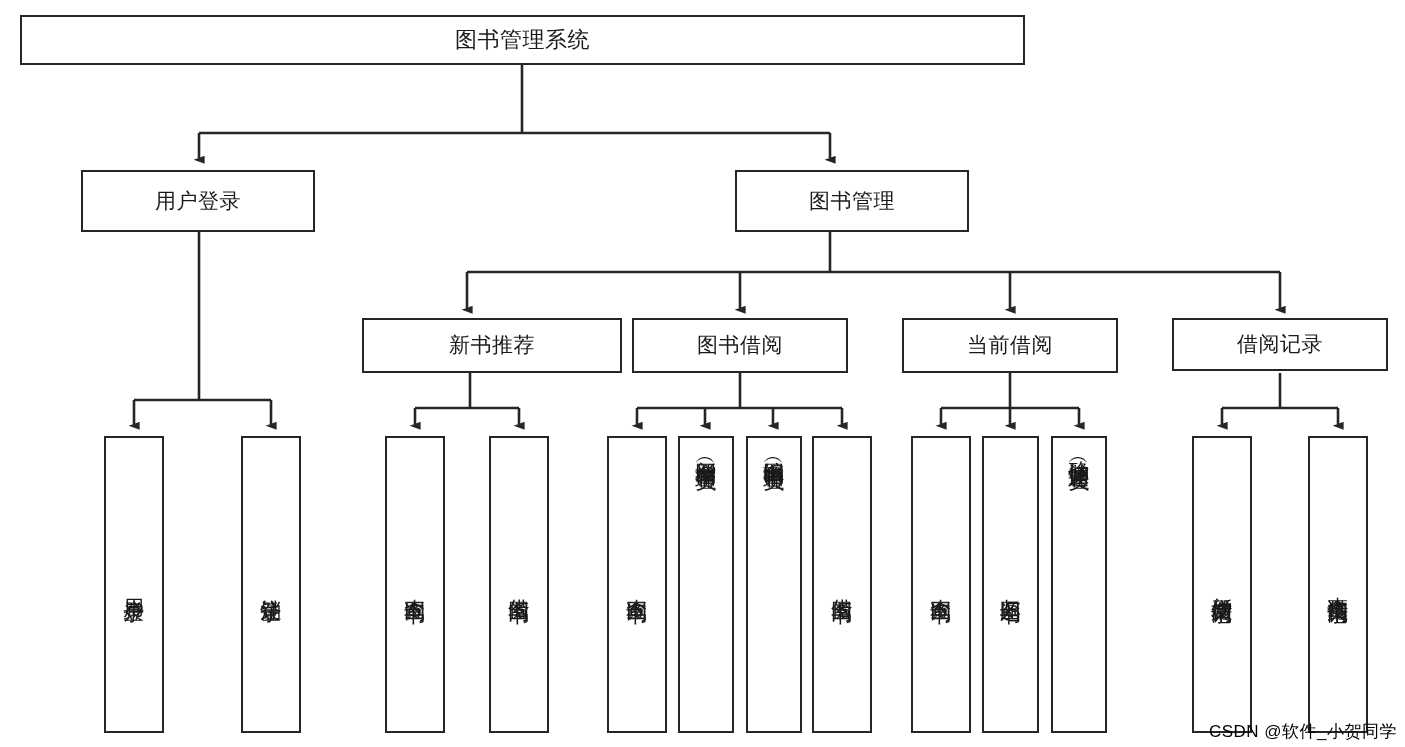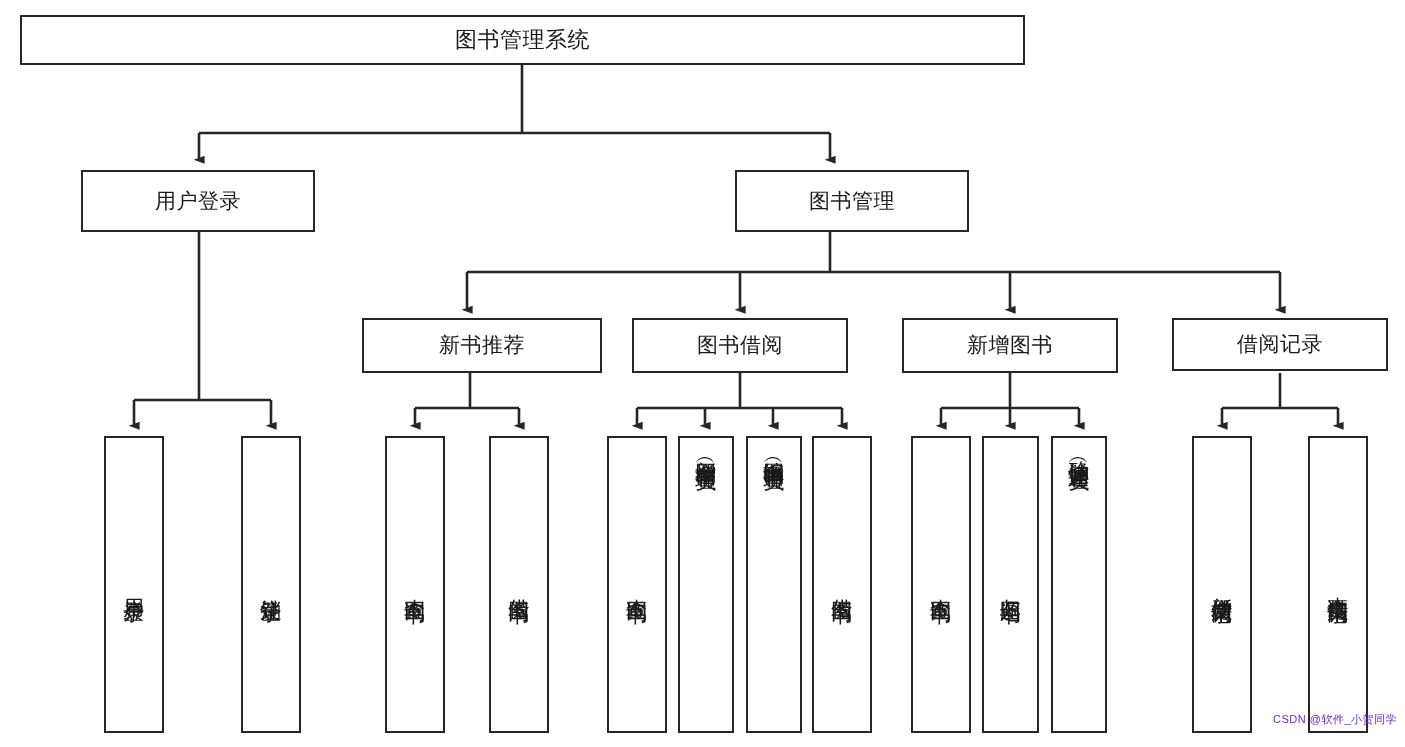--- a/index.html
+++ b/index.html
@@ -60,23 +60,23 @@
   }
   .node.vertical.topalign {
     align-items: flex-start;
   }
   .node.root .label {
     font-size: 22px;
   }
   #watermark {
     position: absolute;
     right: 8px;
-    bottom: 20px;
-    font-size: 11px;
-    color: #6d28d9;
+    bottom: 4px;
+    font-size: 17px;
+    color: #000000;
     letter-spacing: 0.5px;
     z-index: 5;
     white-space: nowrap;
   }
 </style>
 </head>
 <body>
 
 <div id="canvas">
 
@@ -134,28 +134,28 @@
     <span class="label">图书管理系统</span>
   </div>
 
   <div class="node" style="left:81px; top:170px; width:234px; height:62px;">
     <span class="label">用户登录</span>
   </div>
   <div class="node" style="left:711px; top:170px; width:234px; height:62px;margin-left:24px;">
     <span class="label">图书管理</span>
   </div>
 
-  <div class="node" style="left:362px; top:318px; width:240px; height:55px;">
+  <div class="node" style="left:362px; top:318px; width:260px; height:55px;">
     <span class="label">新书推荐</span>
   </div>
   <div class="node" style="left:632px; top:318px; width:216px; height:55px;">
     <span class="label">图书借阅</span>
   </div>
   <div class="node" style="left:902px; top:318px; width:216px; height:55px;">
-    <span class="label">新增图书</span>
+    <span class="label">当前借阅</span>
   </div>
   <div class="node" style="left:1172px; top:318px; width:216px; height:53px;">
     <span class="label">借阅记录</span>
   </div>
 
   <div class="node vertical" style="left:104px; top:436px; width:60px; height:297px;">
     <span class="label">用户登录</span>
   </div>
   <div class="node vertical" style="left:241px; top:436px; width:60px; height:297px;">
     <span class="label">注销登录</span>

